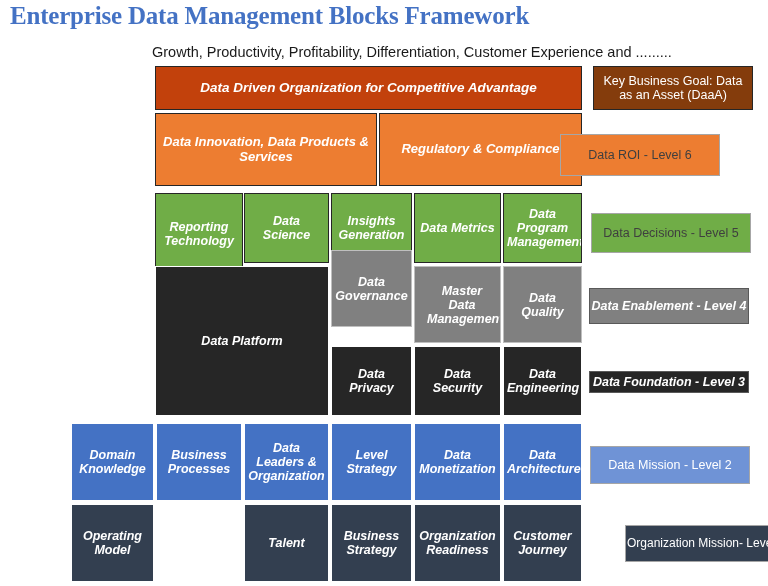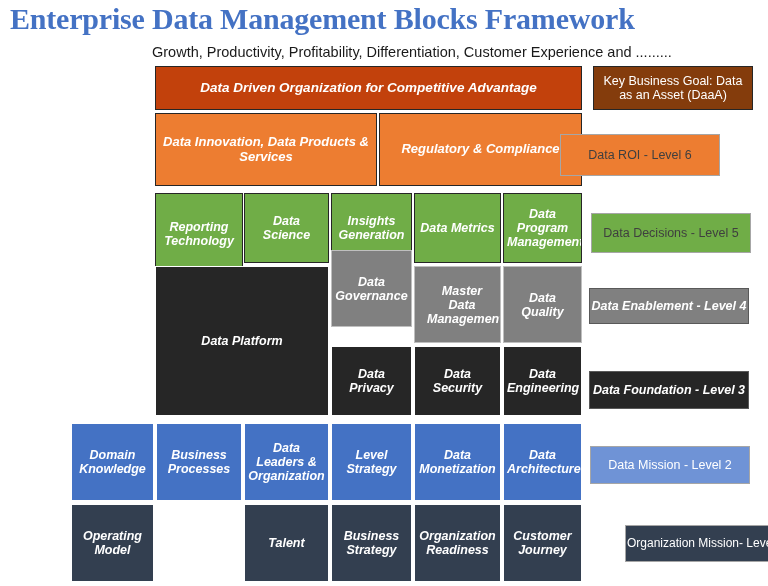--- a/index.html
+++ b/index.html
@@ -10,21 +10,21 @@
     font-family: "Liberation Sans", sans-serif;
     overflow: hidden;
   }
   #canvas { position: relative; width: 768px; height: 586px; background: #fff; }
 
   
   .title {
     position: absolute; left: 10px; top: 2px;
     font-family: "Liberation Serif", serif;
     font-weight: bold;
-    font-size: 30px;
+    font-size: 25px;
     color: #4472C4;
     letter-spacing: -0.2px;
     white-space: nowrap;
   }
   .subtitle {
     position: absolute; left: 152px; top: 44px;
     font-family: "Liberation Sans", sans-serif;
     font-size: 14.5px;
     color: #1a1a1a;
     white-space: nowrap;
@@ -178,21 +178,21 @@
   </div>
   <div class="lvl l-roi" style="left:560px; top:134px; width:160px; height:42px;">
     <span class="lbl">Data ROI - Level 6</span>
   </div>
   <div class="lvl l-dec" style="left:591px; top:213px; width:160px; height:40px;">
     <span class="lbl">Data Decisions - Level 5</span>
   </div>
   <div class="lvl l-enab" style="left:589px; top:288px; width:160px; height:36px;">
     <span class="lbl">Data Enablement - Level 4</span>
   </div>
-  <div class="lvl l-found" style="left:589px; top:371px; width:160px; height:38px;">
+  <div class="lvl l-found" style="left:589px; top:371px; width:160px; height:22px;">
     <span class="lbl">Data Foundation - Level 3</span>
   </div>
   <div class="lvl l-miss" style="left:590px; top:446px; width:160px; height:38px;">
     <span class="lbl">Data Mission - Level 2</span>
   </div>
   <div class="lvl l-org" style="left:589px; top:525px; width:162px; height:37px; font-size:12px;margin-left:36px;">
     <span class="lbl">Organization Mission-  Level 1</span>
   </div>
 
 </div>

